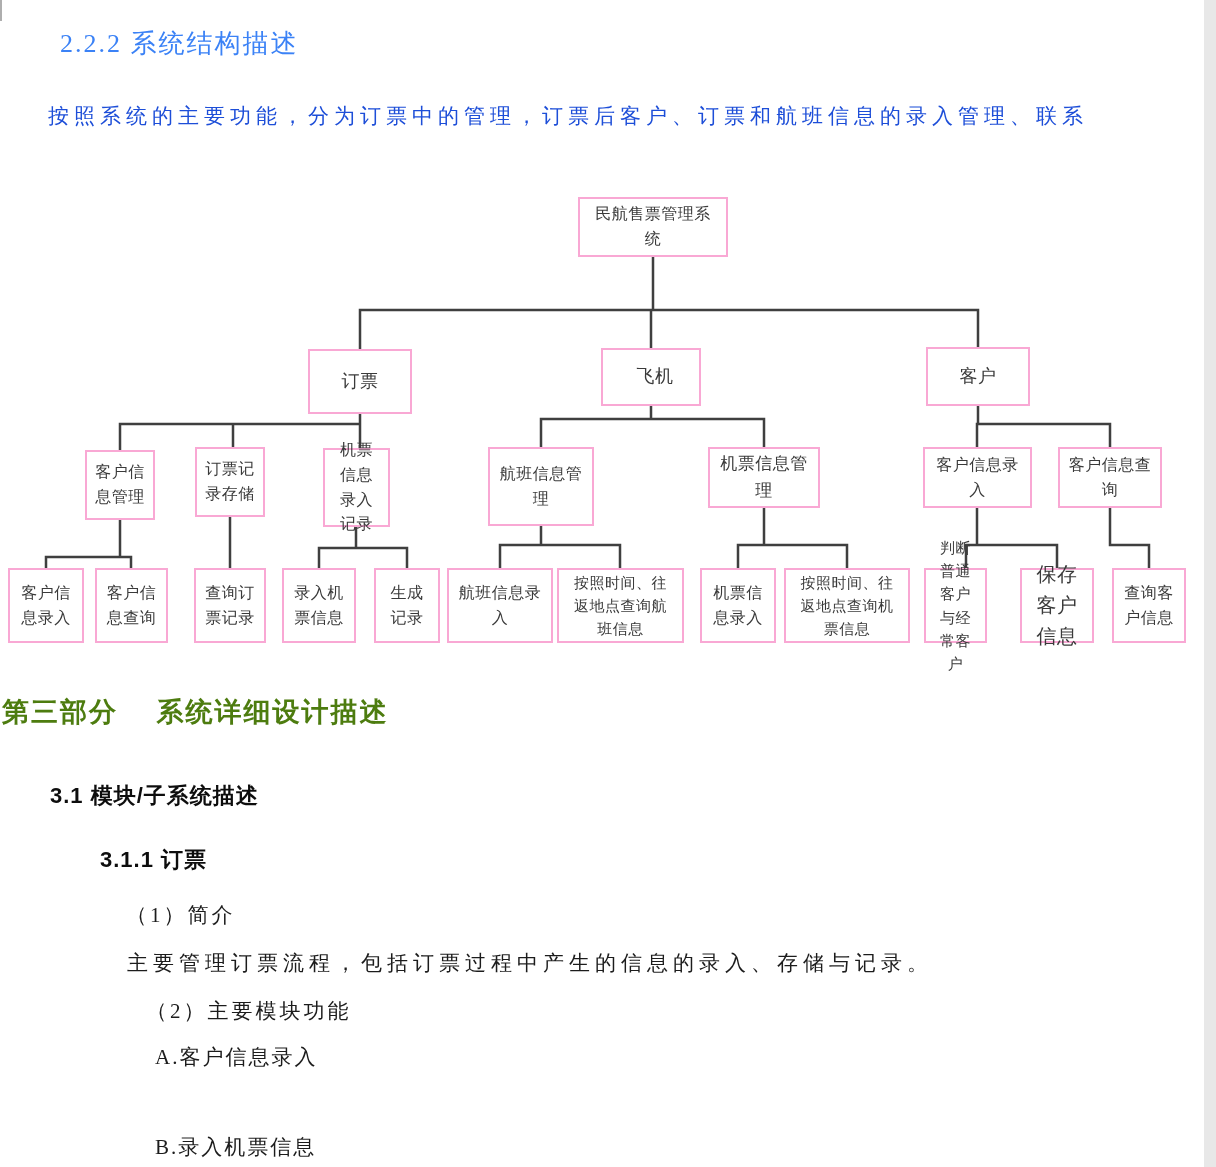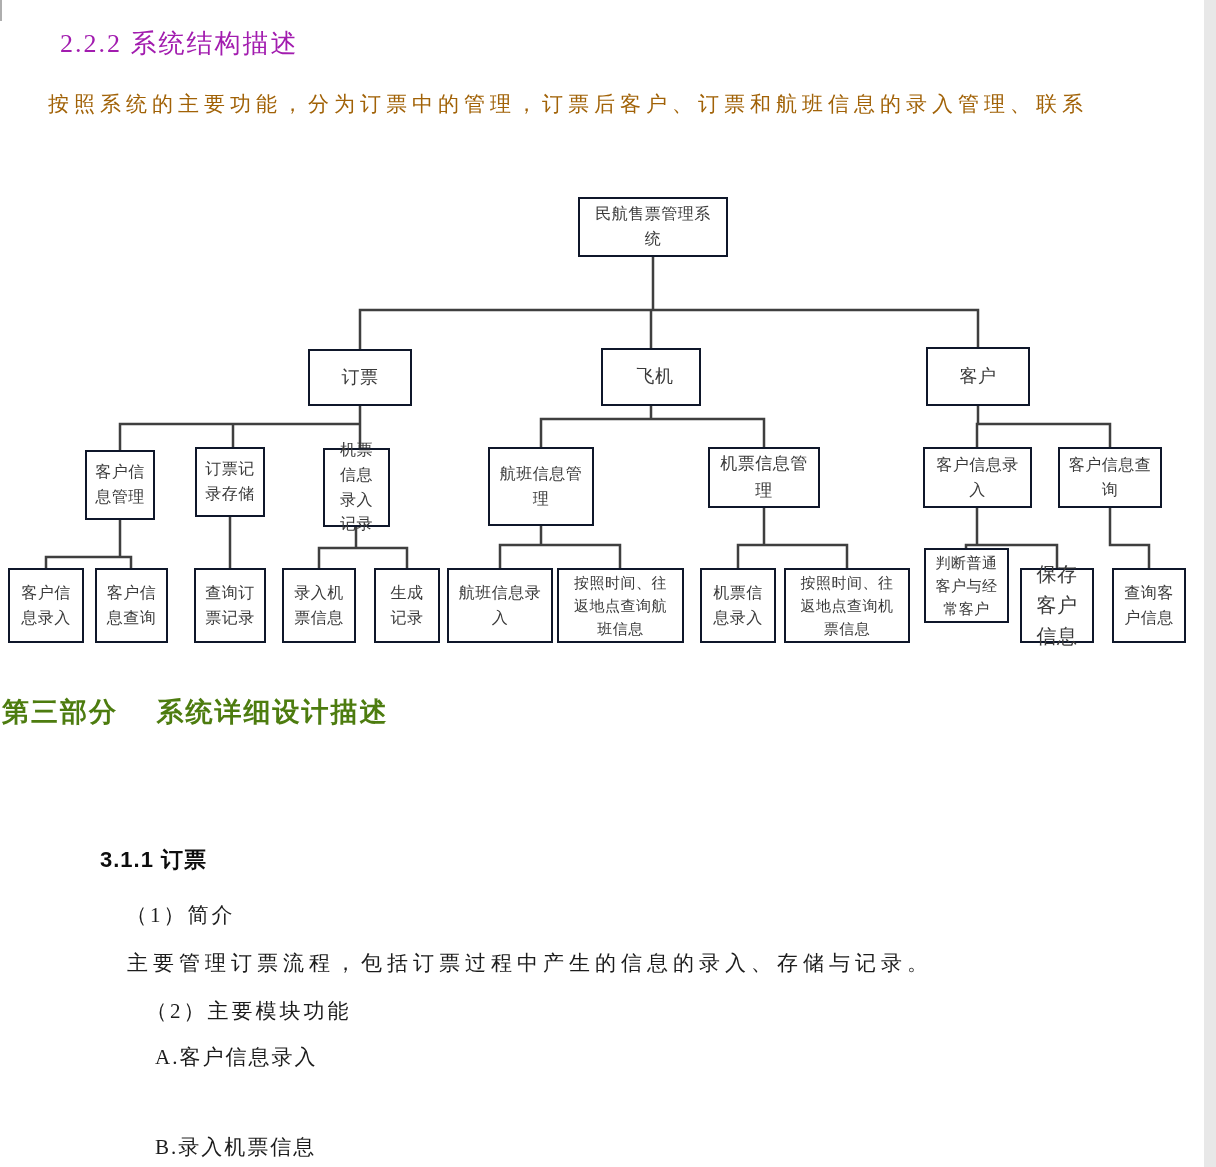--- a/index.html
+++ b/index.html
@@ -3,36 +3,36 @@
 <meta charset="utf-8">
 <style>
   html,body{margin:0;padding:0;background:#ffffff;}
   #page{
     position:relative;width:1216px;height:1167px;background:#ffffff;overflow:hidden;
     font-family:"Liberation Serif","DejaVu Serif",serif;color:#1c1c1c;
   }
   .txt{position:absolute;white-space:nowrap;}
   .serif{font-family:"Liberation Serif","DejaVu Serif",serif;}
   .sans{font-family:"Liberation Sans","DejaVu Sans",sans-serif;}
-  .h222{left:60px;top:26px;font-size:26px;letter-spacing:2px;color:#a21caf;}
-  .p1{left:48px;top:90px;font-size:21px;letter-spacing:5px;color:#a16207;}
+  .h222{left:60px;top:26px;font-size:26px;letter-spacing:2px;color:#3b82f6;}
+  .p1{left:48px;top:102px;font-size:21px;letter-spacing:5px;color:#1d4ed8;}
   .p2{left:0px;top:141px;font-size:21px;letter-spacing:5px;color:#161616;}
   .part3{left:2px;top:694px;font-size:27px;font-weight:bold;letter-spacing:2px;color:#4d7c0f;}
   .h31{left:50px;top:781px;font-size:22px;font-weight:bold;letter-spacing:1px;color:#0d0d0d;}
   .h311{left:100px;top:845px;font-size:22px;font-weight:bold;letter-spacing:1px;color:#0d0d0d;}
   .it1{left:126px;top:901px;font-size:21px;letter-spacing:3px;}
   .body1{left:127px;top:949px;font-size:21px;letter-spacing:5px;}
   .it2{left:146px;top:997px;font-size:21px;letter-spacing:3px;}
   .suba{left:155px;top:1043px;font-size:21px;letter-spacing:2px;}
   .bodya{left:126px;top:1087px;font-size:21px;letter-spacing:5px;}
   .subb{left:155px;top:1133px;font-size:21px;letter-spacing:2px;}
 
   #diagram-lines{position:absolute;left:0;top:0;pointer-events:none;}
   .node{
-    position:absolute;box-sizing:border-box;border:2px solid #0f172a;background:#ffffff;
+    position:absolute;box-sizing:border-box;border:2px solid #f9a8d4;background:#ffffff;
     display:flex;align-items:center;justify-content:center;text-align:center;
     font-family:"Liberation Sans","DejaVu Sans",sans-serif;color:#3a3a3a;
     font-size:16px;line-height:1.55;padding:0 8px;letter-spacing:0.5px;
   }
   .edge-strip{position:absolute;left:1204px;top:0;width:12px;height:1167px;background:#e8e8e8;}
   .corner-tick{position:absolute;left:0;top:0;width:2px;height:21px;background:#aeaeae;}
 </style>
 </head>
 <body>
 
@@ -54,45 +54,46 @@
       <path d="M230 517 V570"></path>
       <path d="M356 527 V548 M319 548 H407 M319 548 V570 M407 548 V570"></path>
       <path d="M541 508 V545 M500 545 H620 M500 545 V570 M620 545 V570"></path>
       <path d="M764 508 V545 M738 545 H847 M738 545 V570 M847 545 V570"></path>
       <path d="M977 508 V545 M966 545 H1057 M966 545 V570 M1057 545 V570"></path>
       <path d="M1110 508 V545 H1149 M1149 545 V570"></path>
     </g>
   </svg>
   <div id="diagram-nodes">
       <div class="node" style="left: 578px; top: 197px; width: 150px; height: 60px; font-size: 16px;">民航售票管理系统</div>
-      <div class="node" style="left: 308px; top: 349px; width: 104px; height: 57px; font-size: 18px;">订票</div>
+      <div class="node" style="left: 308px; top: 349px; width: 104px; height: 65px; font-size: 18px;">订票</div>
       <div class="node" style="left: 601px; top: 348px; width: 100px; height: 58px; font-size: 18px; padding-left: 16px;">飞机</div>
       <div class="node" style="left: 926px; top: 347px; width: 104px; height: 59px; font-size: 18px;">客户</div>
       <div class="node" style="left: 85px; top: 450px; width: 70px; height: 70px; font-size: 16px;">客户信息管理</div>
       <div class="node" style="left: 195px; top: 447px; width: 70px; height: 70px; font-size: 16px;">订票记录存储</div>
       <div class="node" style="left: 323px; top: 448px; width: 67px; height: 79px; font-size: 16px;">机票信息录入记录</div>
       <div class="node" style="left: 488px; top: 447px; width: 106px; height: 79px; font-size: 16px;">航班信息管理</div>
       <div class="node" style="left: 708px; top: 447px; width: 112px; height: 61px; font-size: 17px;">机票信息管理</div>
       <div class="node" style="left: 923px; top: 447px; width: 109px; height: 61px; font-size: 16px;">客户信息录入</div>
       <div class="node" style="left: 1058px; top: 447px; width: 104px; height: 61px; font-size: 16px;">客户信息查询</div>
       <div class="node" style="left: 8px; top: 568px; width: 76px; height: 75px; font-size: 16px;">客户信息录入</div>
       <div class="node" style="left: 95px; top: 568px; width: 73px; height: 75px; font-size: 16px;">客户信息查询</div>
       <div class="node" style="left: 194px; top: 568px; width: 72px; height: 75px; font-size: 16px;">查询订票记录</div>
       <div class="node" style="left: 282px; top: 568px; width: 74px; height: 75px; font-size: 16px;">录入机票信息</div>
       <div class="node" style="left: 374px; top: 568px; width: 66px; height: 75px; font-size: 16px;">生成记录</div>
       <div class="node" style="left: 447px; top: 568px; width: 106px; height: 75px; font-size: 16px;">航班信息录入</div>
       <div class="node" style="left: 557px; top: 568px; width: 127px; height: 75px; font-size: 15px;">按照时间、往返地点查询航班信息</div>
       <div class="node" style="left: 700px; top: 568px; width: 76px; height: 75px; font-size: 16px;">机票信息录入</div>
       <div class="node" style="left: 784px; top: 568px; width: 126px; height: 75px; font-size: 15px;">按照时间、往返地点查询机票信息</div>
-      <div class="node" style="left: 924px; top: 548px; width: 85px; height: 75px; font-size: 15px;">判断普通客户与经常客户</div>
+      <div class="node" style="left: 924px; top: 568px; width: 63px; height: 75px; font-size: 15px;">判断普通客户与经常客户</div>
       <div class="node" style="left: 1020px; top: 568px; width: 74px; height: 75px; font-size: 20px;">保存客户信息</div>
       <div class="node" style="left: 1112px; top: 568px; width: 74px; height: 75px; font-size: 16px;">查询客户信息</div>
     </div>
 
   <div class="txt sans part3">第三部分　 系统详细设计描述</div>
+  <div class="txt sans h31">3.1 模块/子系统描述</div>
   <div class="txt sans h311">3.1.1 订票</div>
 
   <div class="txt serif it1">（1）简介</div>
   <div class="txt serif body1">主要管理订票流程，包括订票过程中产生的信息的录入、存储与记录。</div>
   <div class="txt serif it2">（2）主要模块功能</div>
   <div class="txt serif suba">A.客户信息录入</div>
   <div class="txt serif subb">B.录入机票信息</div>
 
 </div>
 

